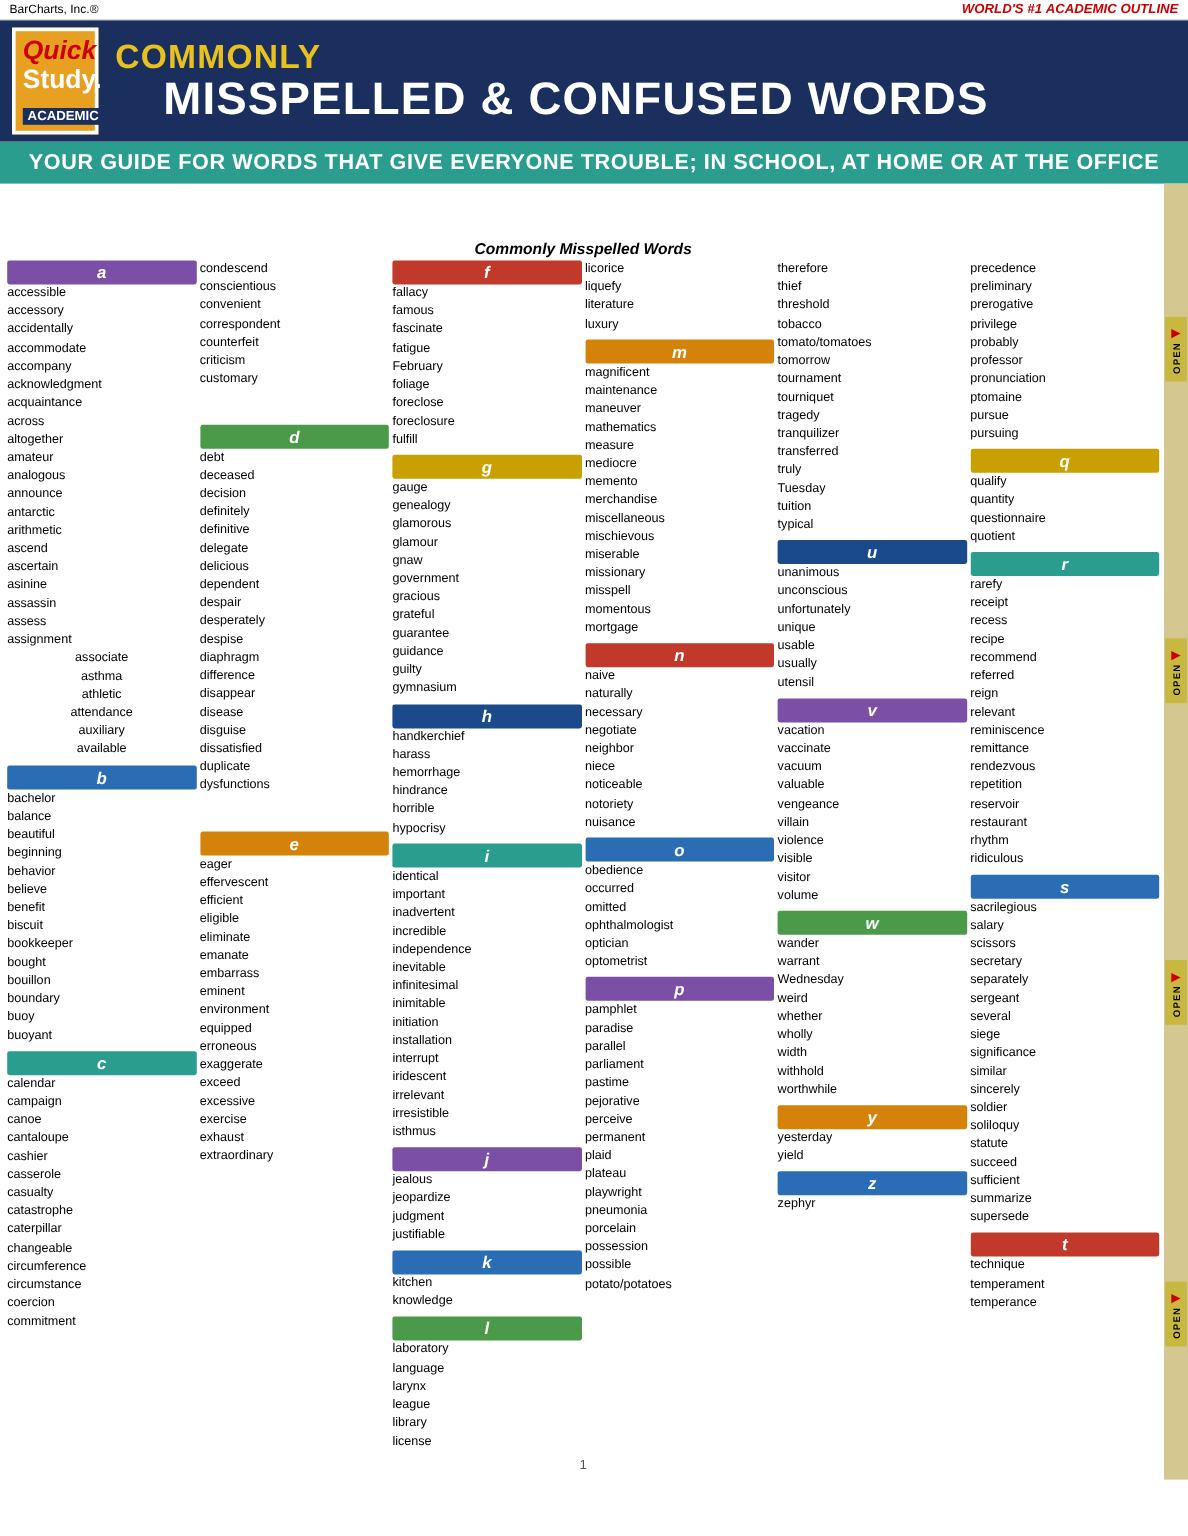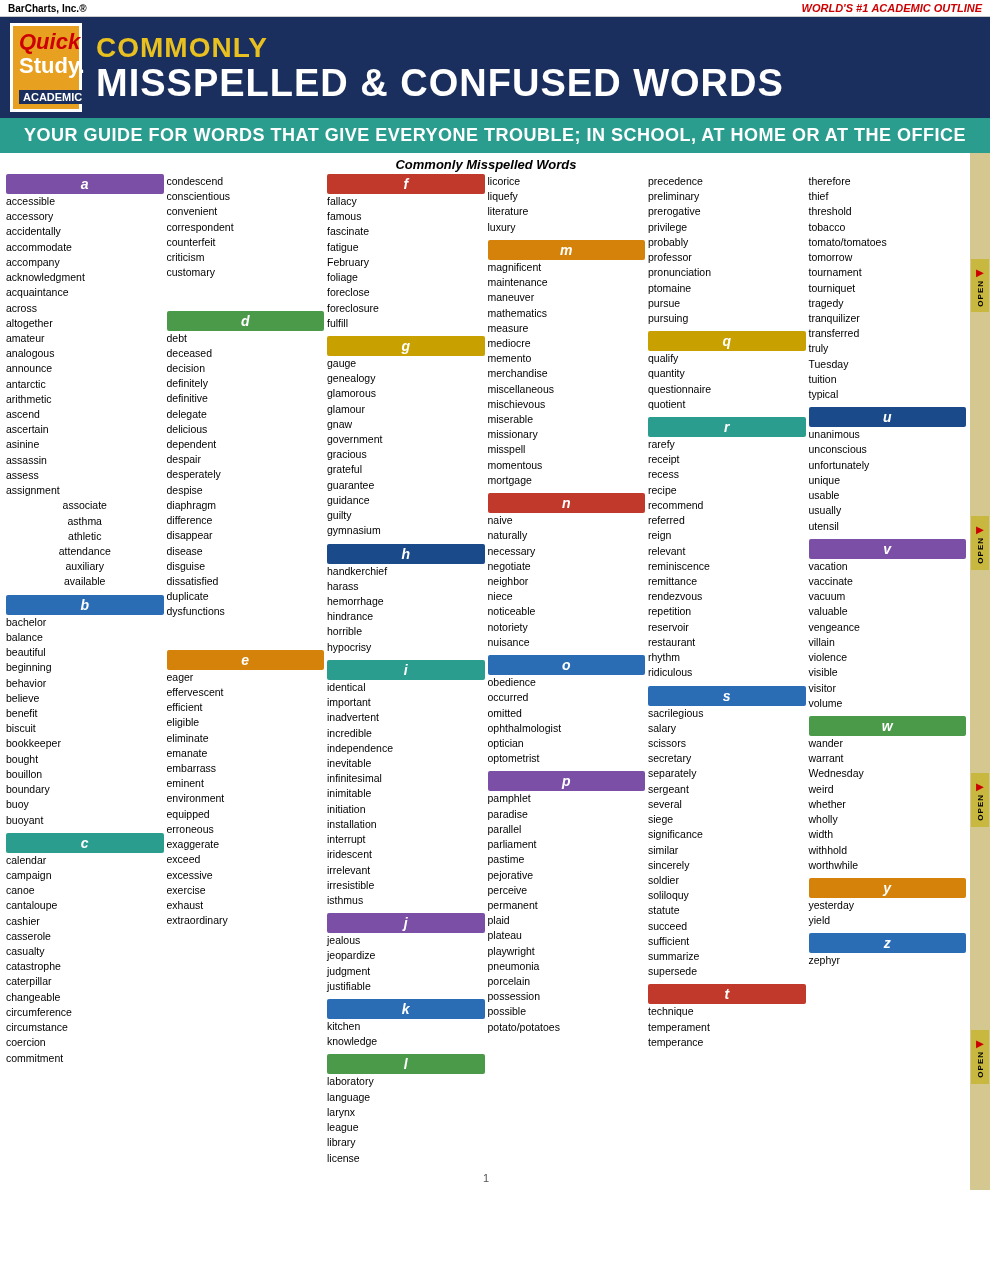--- a/index.html
+++ b/index.html
@@ -15,21 +15,21 @@
     
     .top-bar {
       display: flex;
       justify-content: space-between;
       align-items: center;
       padding: 2px 8px;
       font-size: 11px;
       background: #fff;
       border-bottom: 1px solid #ccc;
     }
-    .top-bar .company { font-weight: bold; font-size: 10px; }
+    .top-bar .company { font-weight: normal; font-size: 10px; }
     .top-bar .tagline { font-style: italic; font-size: 11px; }
     .top-bar .tagline span { font-weight: bold; color: #c00; }
 
     
     .header {
       background: #1a2f5e;
       display: flex;
       align-items: center;
       padding: 6px 10px;
       position: relative;
@@ -79,20 +79,21 @@
       text-transform: uppercase;
     }
     .header-title .main-title {
       font-size: 38px;
       font-weight: 900;
       color: #fff;
       display: block;
       letter-spacing: 1px;
       text-transform: uppercase;
       line-height: 1;
+      margin-left: 40px;
     }
 
     
     .subtitle-bar {
       background: #2a9d8f;
       color: #fff;
       text-align: center;
       padding: 7px 4px;
       font-size: 18px;
       font-weight: bold;
@@ -186,21 +187,21 @@
     <span class="main-title">MISSPELLED &amp; CONFUSED WORDS</span>
   </div>
 </div>
 
 <div class="subtitle-bar">
   <span>YOUR GUIDE FOR WORDS THAT GIVE EVERYONE TROUBLE; IN SCHOOL, AT HOME OR AT THE OFFICE</span>
 </div>
 
 <div style="display:flex; flex:1;">
 
-  <div style="flex:1; padding: 4px 4px 2px 6px; overflow:hidden;">
+  <div style="flex:1; padding: 4px 4px 2px 6px; overflow:hidden;margin-top:43px;">
 
     <div class="section-header-row">Commonly Misspelled Words</div>
 
     <div style="display:flex; gap:3px; font-size:10px;">
 
       <div class="col" style="min-width:120px;">
 
         <div class="section-block">
           <div class="letter-header bg-purple">a</div>
           <ul class="word-list">
@@ -511,20 +512,102 @@
             <li>playwright</li>
             <li>pneumonia</li>
             <li>porcelain</li>
             <li>possession</li>
             <li>possible</li>
             <li>potato/potatoes</li>
           </ul>
         </div>
       </div>
 
+      <div class="col" style="min-width:110px;">
+
+        <div class="section-block">
+          <ul class="word-list">
+            <li>therefore</li>
+            <li>thief</li>
+            <li>threshold</li>
+            <li>tobacco</li>
+            <li>tomato/tomatoes</li>
+            <li>tomorrow</li>
+            <li>tournament</li>
+            <li>tourniquet</li>
+            <li>tragedy</li>
+            <li>tranquilizer</li>
+            <li>transferred</li>
+            <li>truly</li>
+            <li>Tuesday</li>
+            <li>tuition</li>
+            <li>typical</li>
+          </ul>
+        </div>
+
+        <div class="section-block">
+          <div class="letter-header bg-darkblue">u</div>
+          <ul class="word-list">
+            <li>unanimous</li>
+            <li>unconscious</li>
+            <li>unfortunately</li>
+            <li>unique</li>
+            <li>usable</li>
+            <li>usually</li>
+            <li>utensil</li>
+          </ul>
+        </div>
+
+        <div class="section-block">
+          <div class="letter-header bg-purple">v</div>
+          <ul class="word-list">
+            <li>vacation</li>
+            <li>vaccinate</li>
+            <li>vacuum</li>
+            <li>valuable</li>
+            <li>vengeance</li>
+            <li>villain</li>
+            <li>violence</li>
+            <li>visible</li>
+            <li>visitor</li>
+            <li>volume</li>
+          </ul>
+        </div>
+
+        <div class="section-block">
+          <div class="letter-header bg-green">w</div>
+          <ul class="word-list">
+            <li>wander</li>
+            <li>warrant</li>
+            <li>Wednesday</li>
+            <li>weird</li>
+            <li>whether</li>
+            <li>wholly</li>
+            <li>width</li>
+            <li>withhold</li>
+            <li>worthwhile</li>
+          </ul>
+        </div>
+
+        <div class="section-block">
+          <div class="letter-header bg-orange">y</div>
+          <ul class="word-list">
+            <li>yesterday</li>
+            <li>yield</li>
+          </ul>
+        </div>
+
+        <div class="section-block">
+          <div class="letter-header bg-blue">z</div>
+          <ul class="word-list">
+            <li>zephyr</li>
+          </ul>
+        </div>
+      </div>
+
       <div class="col" style="min-width:120px;">
 
         <div class="section-block">
           <ul class="word-list">
             <li>precedence</li>
             <li>preliminary</li>
             <li>prerogative</li>
             <li>privilege</li>
             <li>probably</li>
             <li>professor</li>
@@ -594,102 +677,20 @@
         <div class="section-block">
           <div class="letter-header bg-red">t</div>
           <ul class="word-list">
             <li>technique</li>
             <li>temperament</li>
             <li>temperance</li>
           </ul>
         </div>
       </div>
 
-      <div class="col" style="min-width:110px;">
-
-        <div class="section-block">
-          <ul class="word-list">
-            <li>therefore</li>
-            <li>thief</li>
-            <li>threshold</li>
-            <li>tobacco</li>
-            <li>tomato/tomatoes</li>
-            <li>tomorrow</li>
-            <li>tournament</li>
-            <li>tourniquet</li>
-            <li>tragedy</li>
-            <li>tranquilizer</li>
-            <li>transferred</li>
-            <li>truly</li>
-            <li>Tuesday</li>
-            <li>tuition</li>
-            <li>typical</li>
-          </ul>
-        </div>
-
-        <div class="section-block">
-          <div class="letter-header bg-darkblue">u</div>
-          <ul class="word-list">
-            <li>unanimous</li>
-            <li>unconscious</li>
-            <li>unfortunately</li>
-            <li>unique</li>
-            <li>usable</li>
-            <li>usually</li>
-            <li>utensil</li>
-          </ul>
-        </div>
-
-        <div class="section-block">
-          <div class="letter-header bg-purple">v</div>
-          <ul class="word-list">
-            <li>vacation</li>
-            <li>vaccinate</li>
-            <li>vacuum</li>
-            <li>valuable</li>
-            <li>vengeance</li>
-            <li>villain</li>
-            <li>violence</li>
-            <li>visible</li>
-            <li>visitor</li>
-            <li>volume</li>
-          </ul>
-        </div>
-
-        <div class="section-block">
-          <div class="letter-header bg-green">w</div>
-          <ul class="word-list">
-            <li>wander</li>
-            <li>warrant</li>
-            <li>Wednesday</li>
-            <li>weird</li>
-            <li>whether</li>
-            <li>wholly</li>
-            <li>width</li>
-            <li>withhold</li>
-            <li>worthwhile</li>
-          </ul>
-        </div>
-
-        <div class="section-block">
-          <div class="letter-header bg-orange">y</div>
-          <ul class="word-list">
-            <li>yesterday</li>
-            <li>yield</li>
-          </ul>
-        </div>
-
-        <div class="section-block">
-          <div class="letter-header bg-blue">z</div>
-          <ul class="word-list">
-            <li>zephyr</li>
-          </ul>
-        </div>
-      </div>
-
     </div>
 
     <div class="page-number">1</div>
 
   </div>
 
   <div style="width:20px; display:flex; flex-direction:column; background:#d4c890; justify-content:space-around; padding:4px 1px;">
     <div style="display:flex;flex-direction:column;align-items:center;background:#c8b840;padding:6px 2px;cursor:pointer;margin:2px 0;">
       <span style="color:#c00;font-size:13px;font-weight:bold;">►</span>
       <span style="writing-mode:vertical-rl;transform:rotate(180deg);font-size:8px;font-weight:bold;letter-spacing:1px;">OPEN</span>

